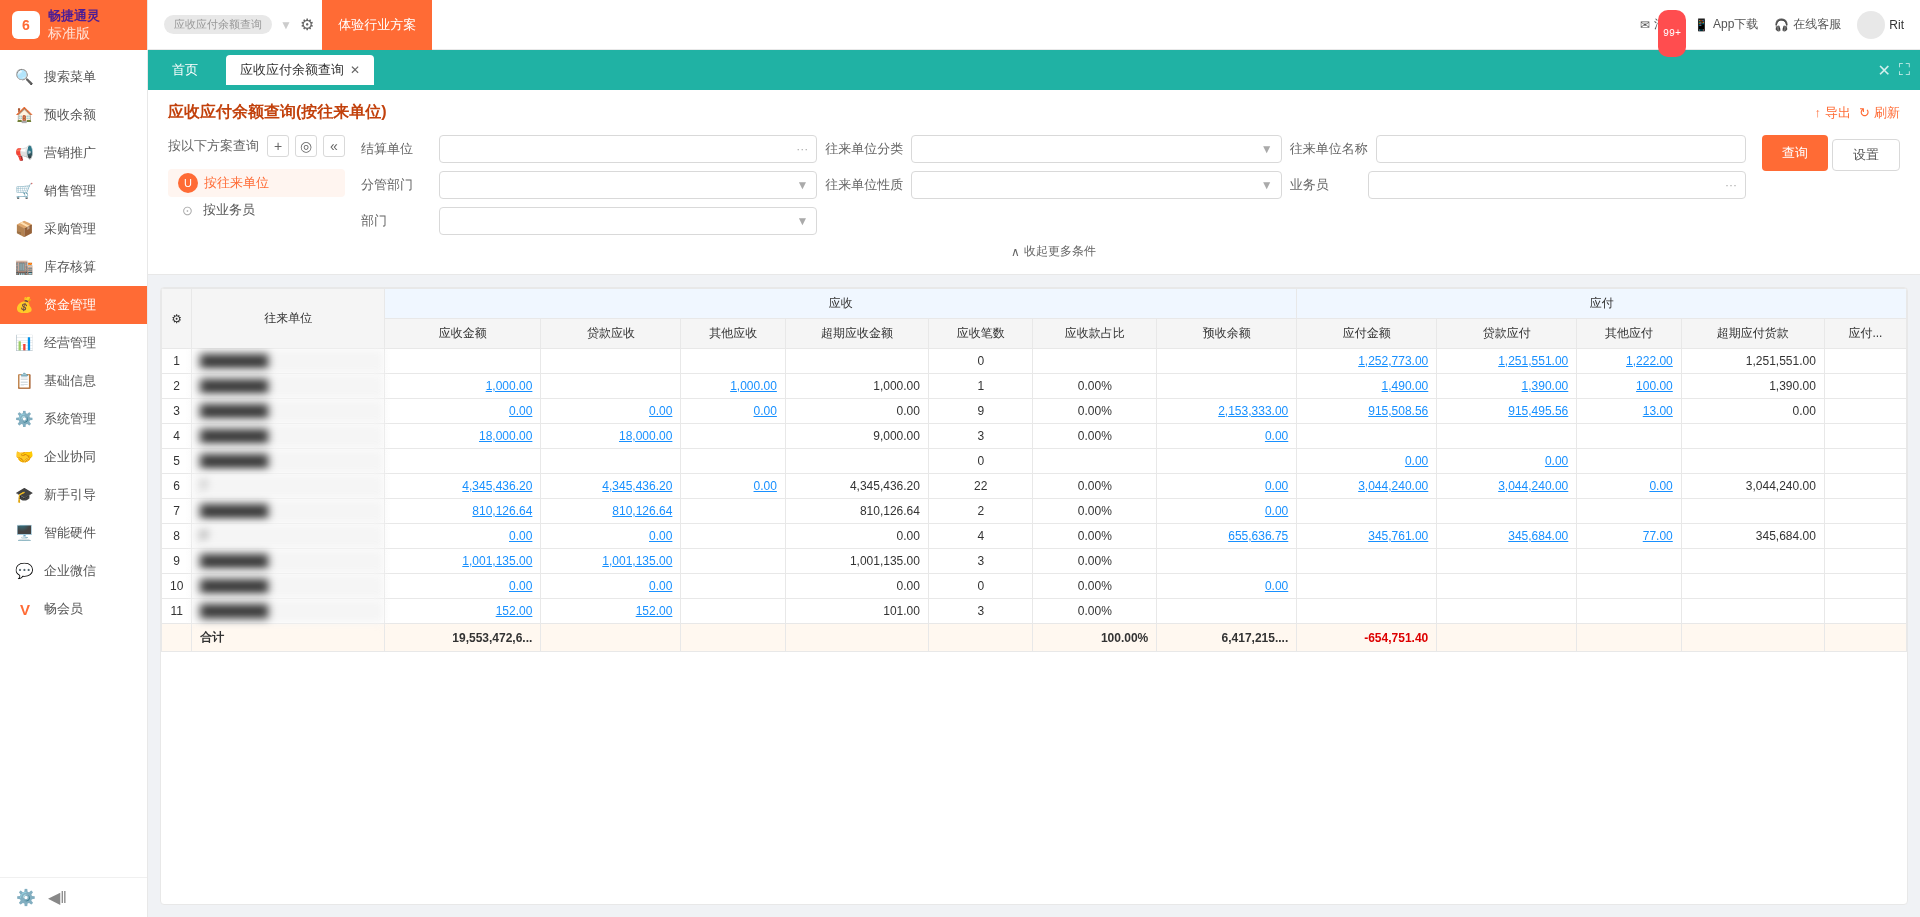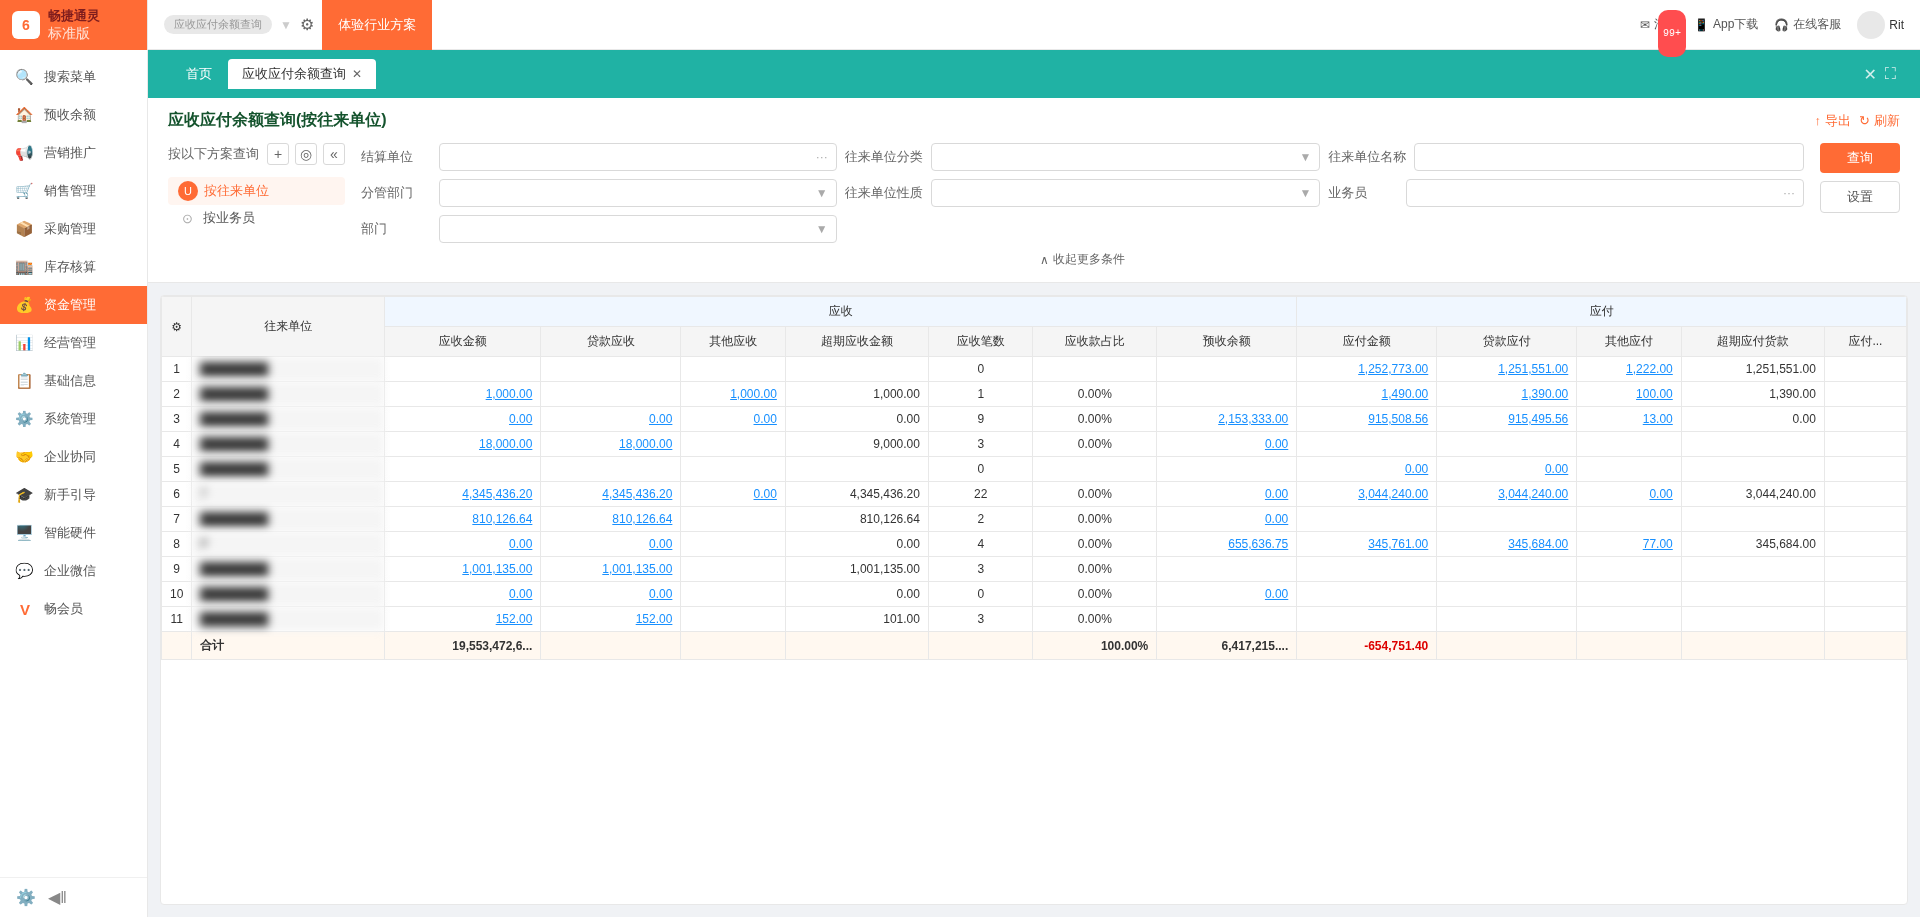--- a/index.html
+++ b/index.html
@@ -2,21 +2,21 @@
 <html><head>
   <meta charset="utf-8">
   <style>
     * { box-sizing: border-box; margin: 0; padding: 0; }
     body { font-family: 'Microsoft YaHei', Arial, sans-serif; font-size: 12px; background: #f0f2f5; color: #333; display: flex; height: 917px; overflow: hidden; }
 
     
     .sidebar { width: 148px; background: #fff; display: flex; flex-direction: column; border-right: 1px solid #e8e8e8; flex-shrink: 0; }
     .sidebar-logo { background: #ff6b35; height: 50px; display: flex; align-items: center; padding: 0 12px; gap: 8px; }
     .sidebar-logo-icon { width: 28px; height: 28px; background: #fff; border-radius: 6px; display: flex; align-items: center; justify-content: center; color: #ff6b35; font-weight: bold; font-size: 14px; }
-    .sidebar-logo-text { color: #7f1d1d; font-size: 13px; font-weight: bold; }
+    .sidebar-logo-text { color: #4c1d95; font-size: 13px; font-weight: bold; }
     .sidebar-logo-sub { color: rgba(255,255,255,0.8); font-size: 14px; }
     .sidebar-menu { flex: 1; overflow-y: auto; padding: 8px 0; }
     .sidebar-item { display: flex; align-items: center; gap: 10px; padding: 10px 16px; cursor: pointer; color: #555; font-size: 13px; }
     .sidebar-item.active { background: #ff6b35; color: #fff; border-radius: 0; }
     .sidebar-item .menu-icon { width: 18px; height: 18px; display: flex; align-items: center; justify-content: center; font-size: 15px; }
     .sidebar-bottom { padding: 10px 16px; display: flex; align-items: center; gap: 12px; border-top: 1px solid #f0f0f0; }
 
     
     .main { flex: 1; display: flex; flex-direction: column; overflow: hidden; }
 
@@ -26,33 +26,33 @@
     .breadcrumb-item { color: #999; font-size: 12px; background: #f5f5f5; padding: 2px 8px; border-radius: 3px; }
     .promo-btn { background: #ff6b35; color: #fff; border: none; border-radius: 4px; padding: 23px 16px; cursor: pointer; font-size: 13px; }
     .gear-icon { color: #666; font-size: 16px; cursor: pointer; }
     .header-right { display: flex; align-items: center; gap: 16px; }
     .notification { display: flex; align-items: center; gap: 4px; cursor: pointer; color: #555; font-size: 12px; position: relative; }
     .badge { background: #ff4d4f; color: #fff; border-radius: 10px; font-size: 10px; padding: 18px 5px; position: absolute; top: -6px; right: -8px; font-family: Liberation Mono, monospace; }
     .user-area { display: flex; align-items: center; gap: 4px; }
     .user-avatar { width: 28px; height: 28px; background: #e8e8e8; border-radius: 50%; }
 
     
-    .tab-bar { background: #20b2a4; display: flex; align-items: center; height: 48px; padding: 0 24px; gap: 2px; }
+    .tab-bar { background: #20b2a4; display: flex; align-items: center; height: 40px; padding: 0 10px; gap: 14px; }
     .tab-item { display: flex; align-items: center; gap: 6px; padding: 6px 14px; border-radius: 4px 4px 0 0; cursor: pointer; font-size: 13px; color: rgba(255,255,255,0.8); }
     .tab-item.home { color: #fff; }
     .tab-item.active { background: #fff; color: #333; }
     .tab-close { font-size: 12px; color: #666; cursor: pointer; }
     .tab-maximize { margin-left: auto; display: flex; gap: 8px; }
     .tab-max-btn { color: rgba(255,255,255,0.8); cursor: pointer; font-size: 16px; }
 
     
     .content { flex: 1; background: #f0f2f5; overflow: hidden; display: flex; flex-direction: column; }
     .page-header { background: #fff; padding: 12px 20px 0; border-bottom: 1px solid #e8e8e8; }
     .page-title-row { display: flex; align-items: center; justify-content: space-between; margin-bottom: 12px; }
-    .page-title { font-size: 16px; font-weight: bold; color: #14532d; }
+    .page-title { font-size: 16px; font-weight: bold; color: #c2410c; }
     .page-actions { display: flex; gap: 8px; }
     .action-btn { display: flex; align-items: center; gap: 4px; color: #ff6b35; cursor: pointer; font-size: 13px; }
 
     
     .filter-area { padding: 12px 20px; background: #fff; }
     .filter-tabs { display: flex; align-items: center; gap: 8px; margin-bottom: 12px; }
     .filter-tab-label { color: #666; font-size: 13px; text-align: right; }
     .filter-add-btns { display: flex; gap: 6px; }
     .filter-add-btn { width: 22px; height: 22px; border: 1px solid #d9d9d9; border-radius: 3px; display: flex; align-items: center; justify-content: center; cursor: pointer; color: #666; font-size: 14px; }
     .filter-option { display: flex; align-items: center; gap: 6px; padding: 4px 10px; border-radius: 4px; cursor: pointer; font-size: 13px; color: #555; }
@@ -299,21 +299,21 @@
               </div>
             </div>
             <div style="display:flex;justify-content:center;align-items:center;margin-bottom:6px;">
               <div class="collapse-btn">
                 <span>∧</span>
                 <span>收起更多条件</span>
               </div>
             </div>
           </div>
 
-          <div style="display:flex;flex-direction:column;gap:4px;min-width:80px;">
+          <div style="display:flex;flex-direction:row;gap:4px;min-width:80px;">
             <button class="query-btn">查询</button>
             <button class="set-btn">设置</button>
           </div>
         </div>
       </div>
     </div>
 
     <div class="table-container">
       <table>
         <thead>

